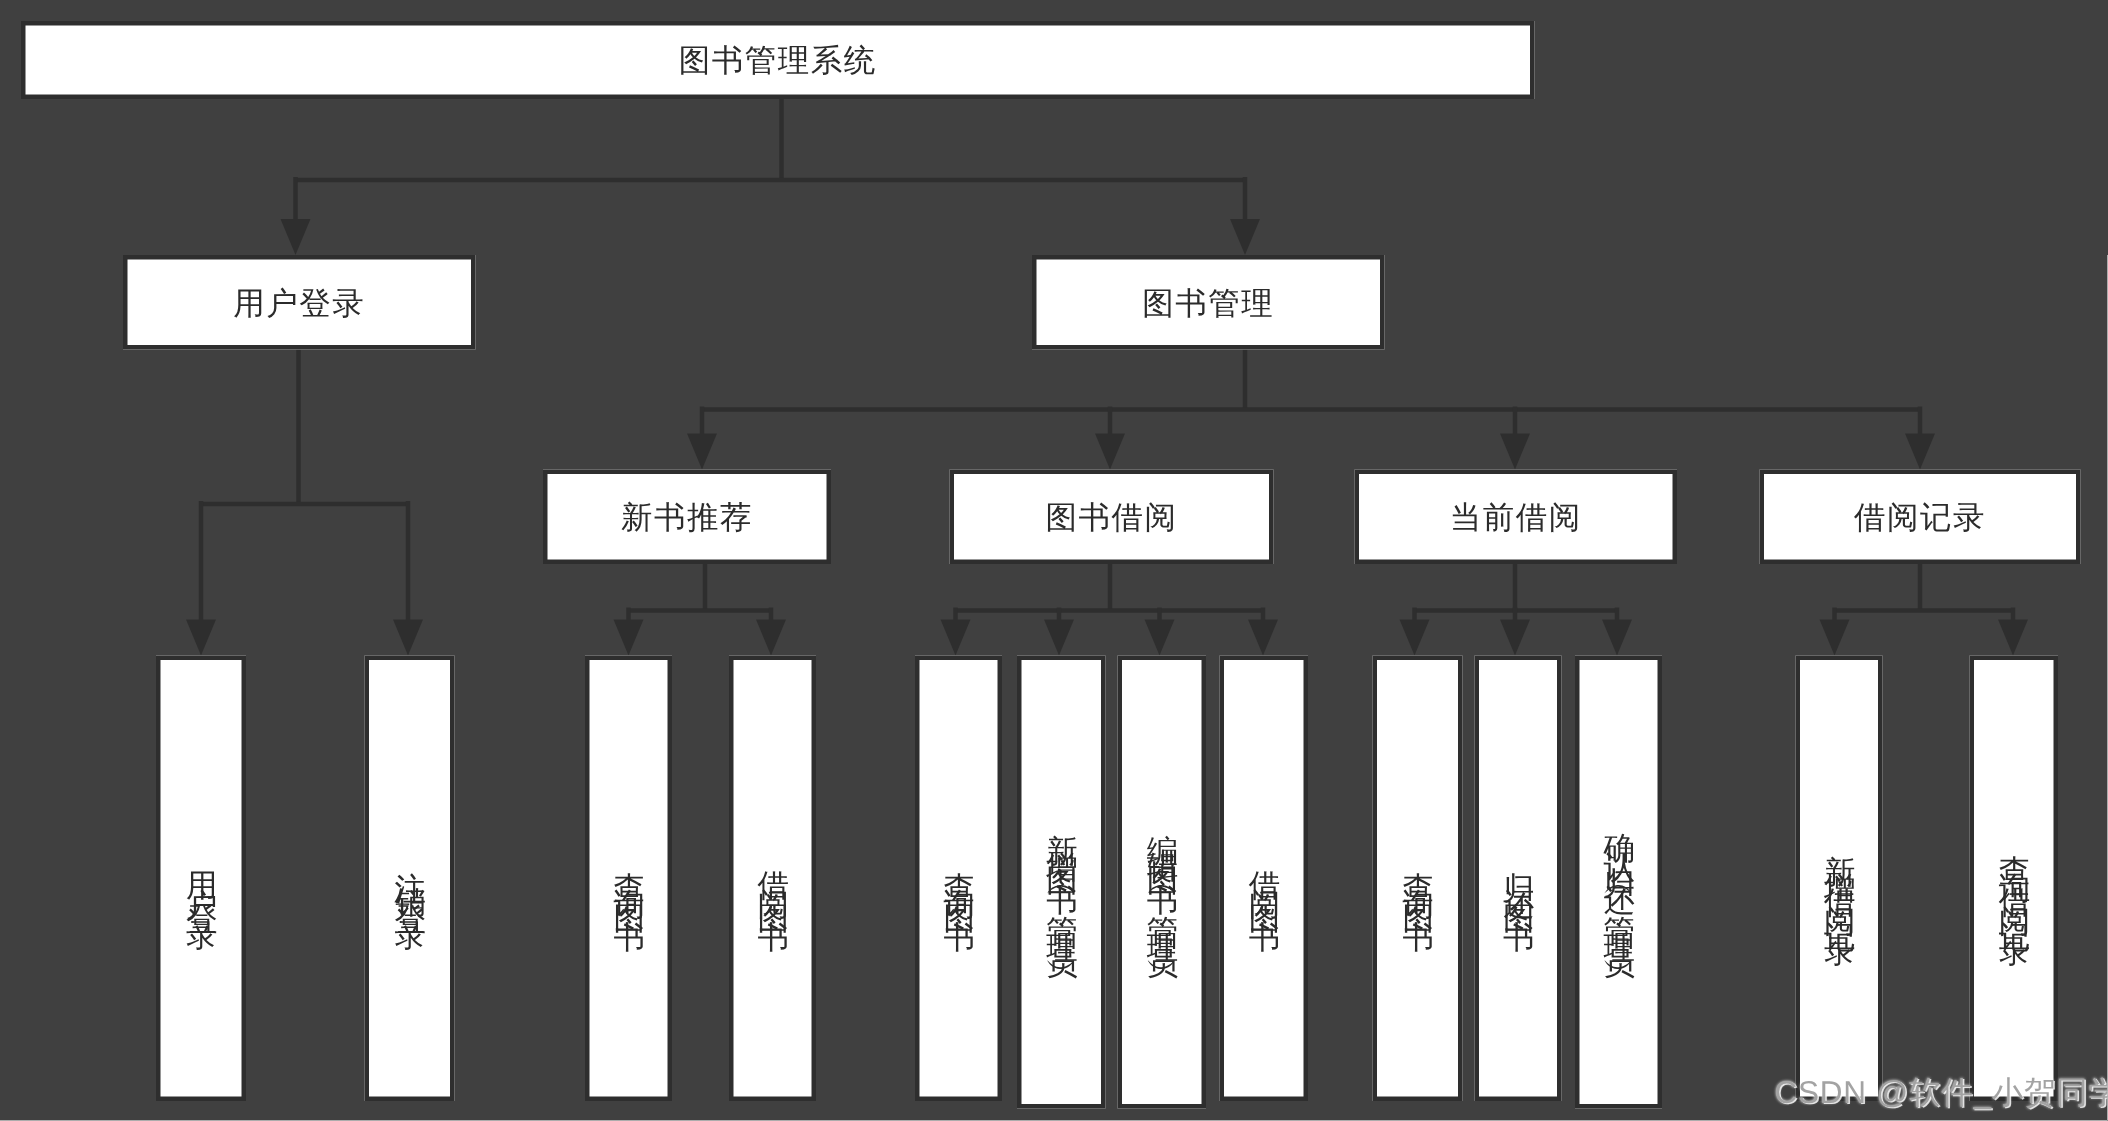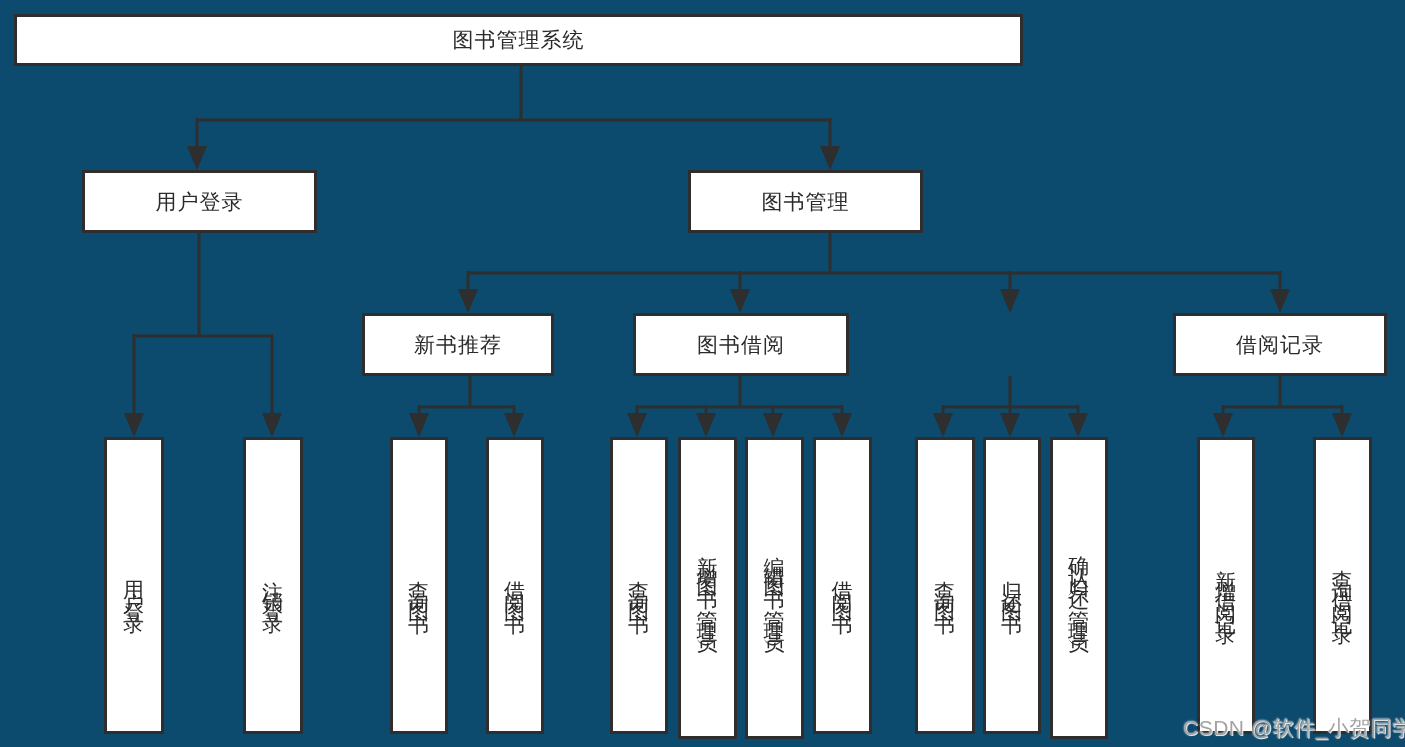--- a/index.html
+++ b/index.html
@@ -2,21 +2,21 @@
 <html><head>
 <meta charset="utf-8">
 <style>
   * { box-sizing: border-box; margin: 0; padding: 0; }
   html, body { background: #ffffff; }
   body { font-family: "Liberation Sans", sans-serif; }
   #canvas {
     position: relative;
     width: 1405px;
     height: 747px;
-    background: #0c4a6e;
+    background: #404040;
     overflow: hidden;
   }
   #connectors {
     position: absolute;
     left: 0; top: 0;
     z-index: 1;
     pointer-events: none;
   }
   .box {
     position: absolute;
@@ -138,20 +138,23 @@
   <div class="box" style="left:688px; top:170px; width:235px; height:63px;">
     <span>图书管理</span>
   </div>
 
   <div class="box" style="left:362px; top:313px; width:192px; height:63px;">
     <span>新书推荐</span>
   </div>
   <div class="box" style="left:633px; top:313px; width:216px; height:63px;justify-content:center;">
     <span>图书借阅</span>
   </div>
+  <div class="box" style="left:903px; top:313px; width:215px; height:63px;">
+    <span>当前借阅</span>
+  </div>
   <div class="box" style="left:1173px; top:313px; width:214px; height:63px;">
     <span>借阅记录</span>
   </div>
 
   <div class="leaf" style="left:104px; top:437px; width:60px; height:297px;">
     <span class="vtext">用户登录</span>
   </div>
   <div class="leaf" style="left:243px; top:437px; width:60px; height:297px;">
     <span class="vtext">注销登录</span>
   </div>

